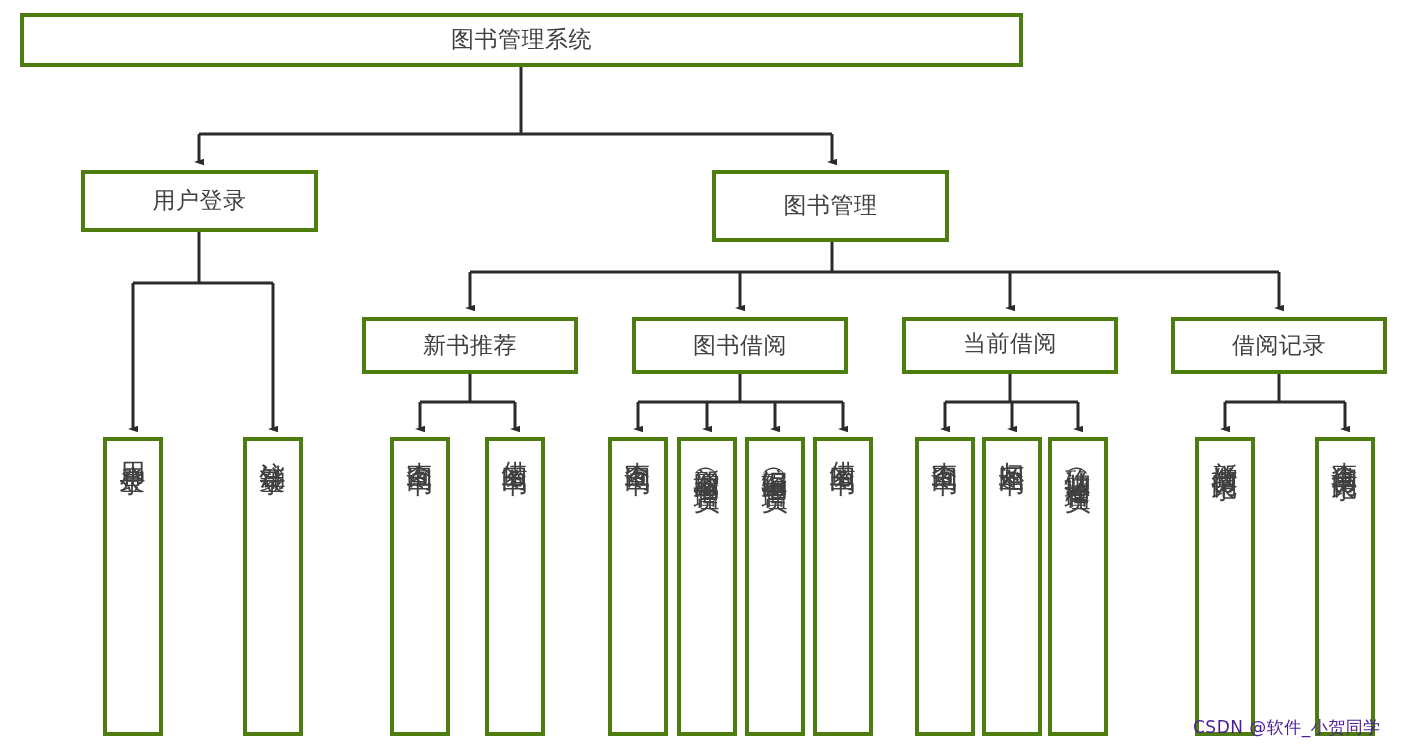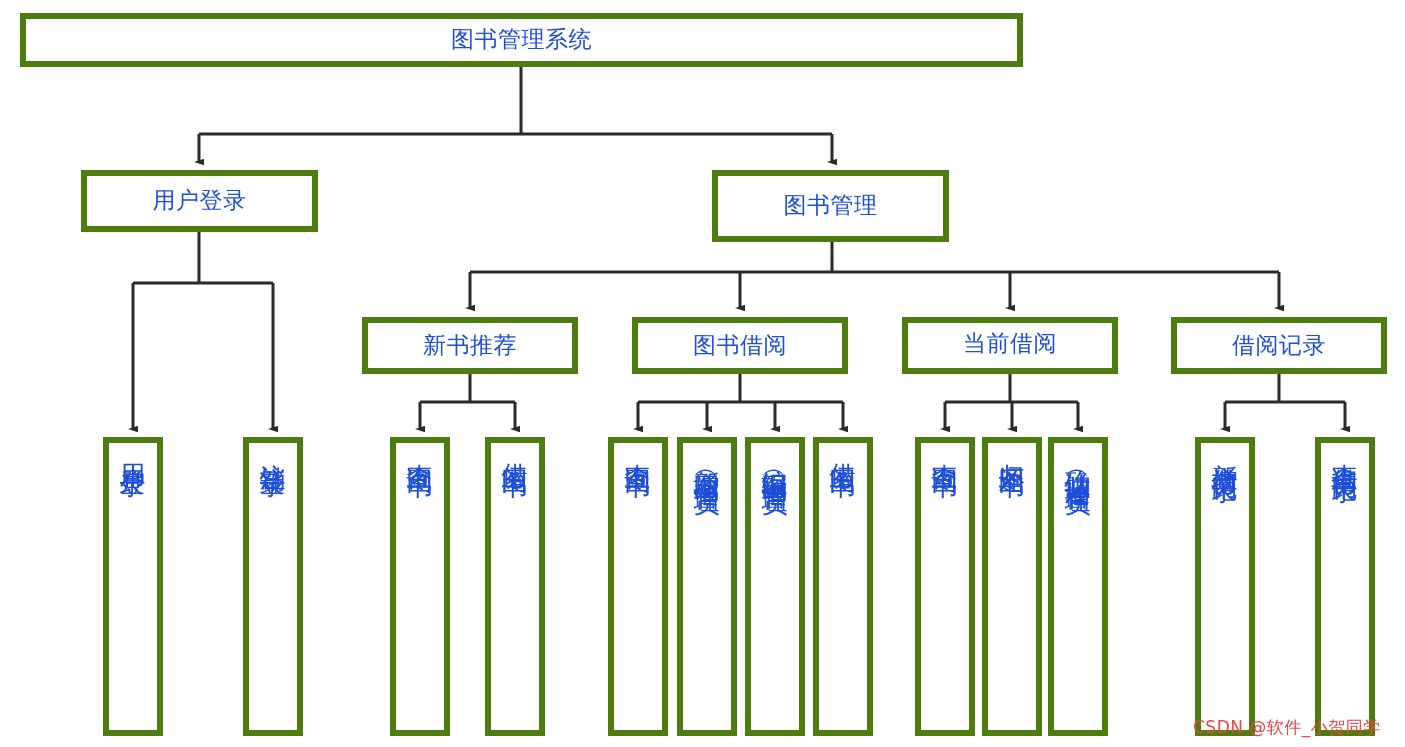--- a/index.html
+++ b/index.html
@@ -22,25 +22,25 @@
     left: 0;
     top: 0;
     width: 1405px;
     height: 747px;
     pointer-events: none;
   }
   .node {
     position: absolute;
     box-sizing: border-box;
     background: #ffffff;
-    border: 6px solid #4d7c0f;
+    border: 4px solid #4d7c0f;
     display: flex;
     align-items: center;
     justify-content: center;
-    color: #1d4ed8;
+    color: #404040;
   }
   .node .lbl {
     display: block;
     text-align: center;
     line-height: 1.18;
     letter-spacing: 0.5px;
     white-space: pre-line;
   }
   .node.horiz .lbl {
     font-size: 23px;
@@ -61,21 +61,21 @@
     letter-spacing: 3px;
     white-space: nowrap;
     padding-top: 6px;
   }
   .node.vert.center .lbl {
     padding-top: 0;
   }
   .watermark {
     position: absolute;
     font-size: 17px;
-    color: #ef4444;
+    color: #4c1d95;
     letter-spacing: 0.5px;
     white-space: nowrap;
     user-select: none;
   }
 </style>
 </head>
 <body>
 
 <div id="canvas">
 

